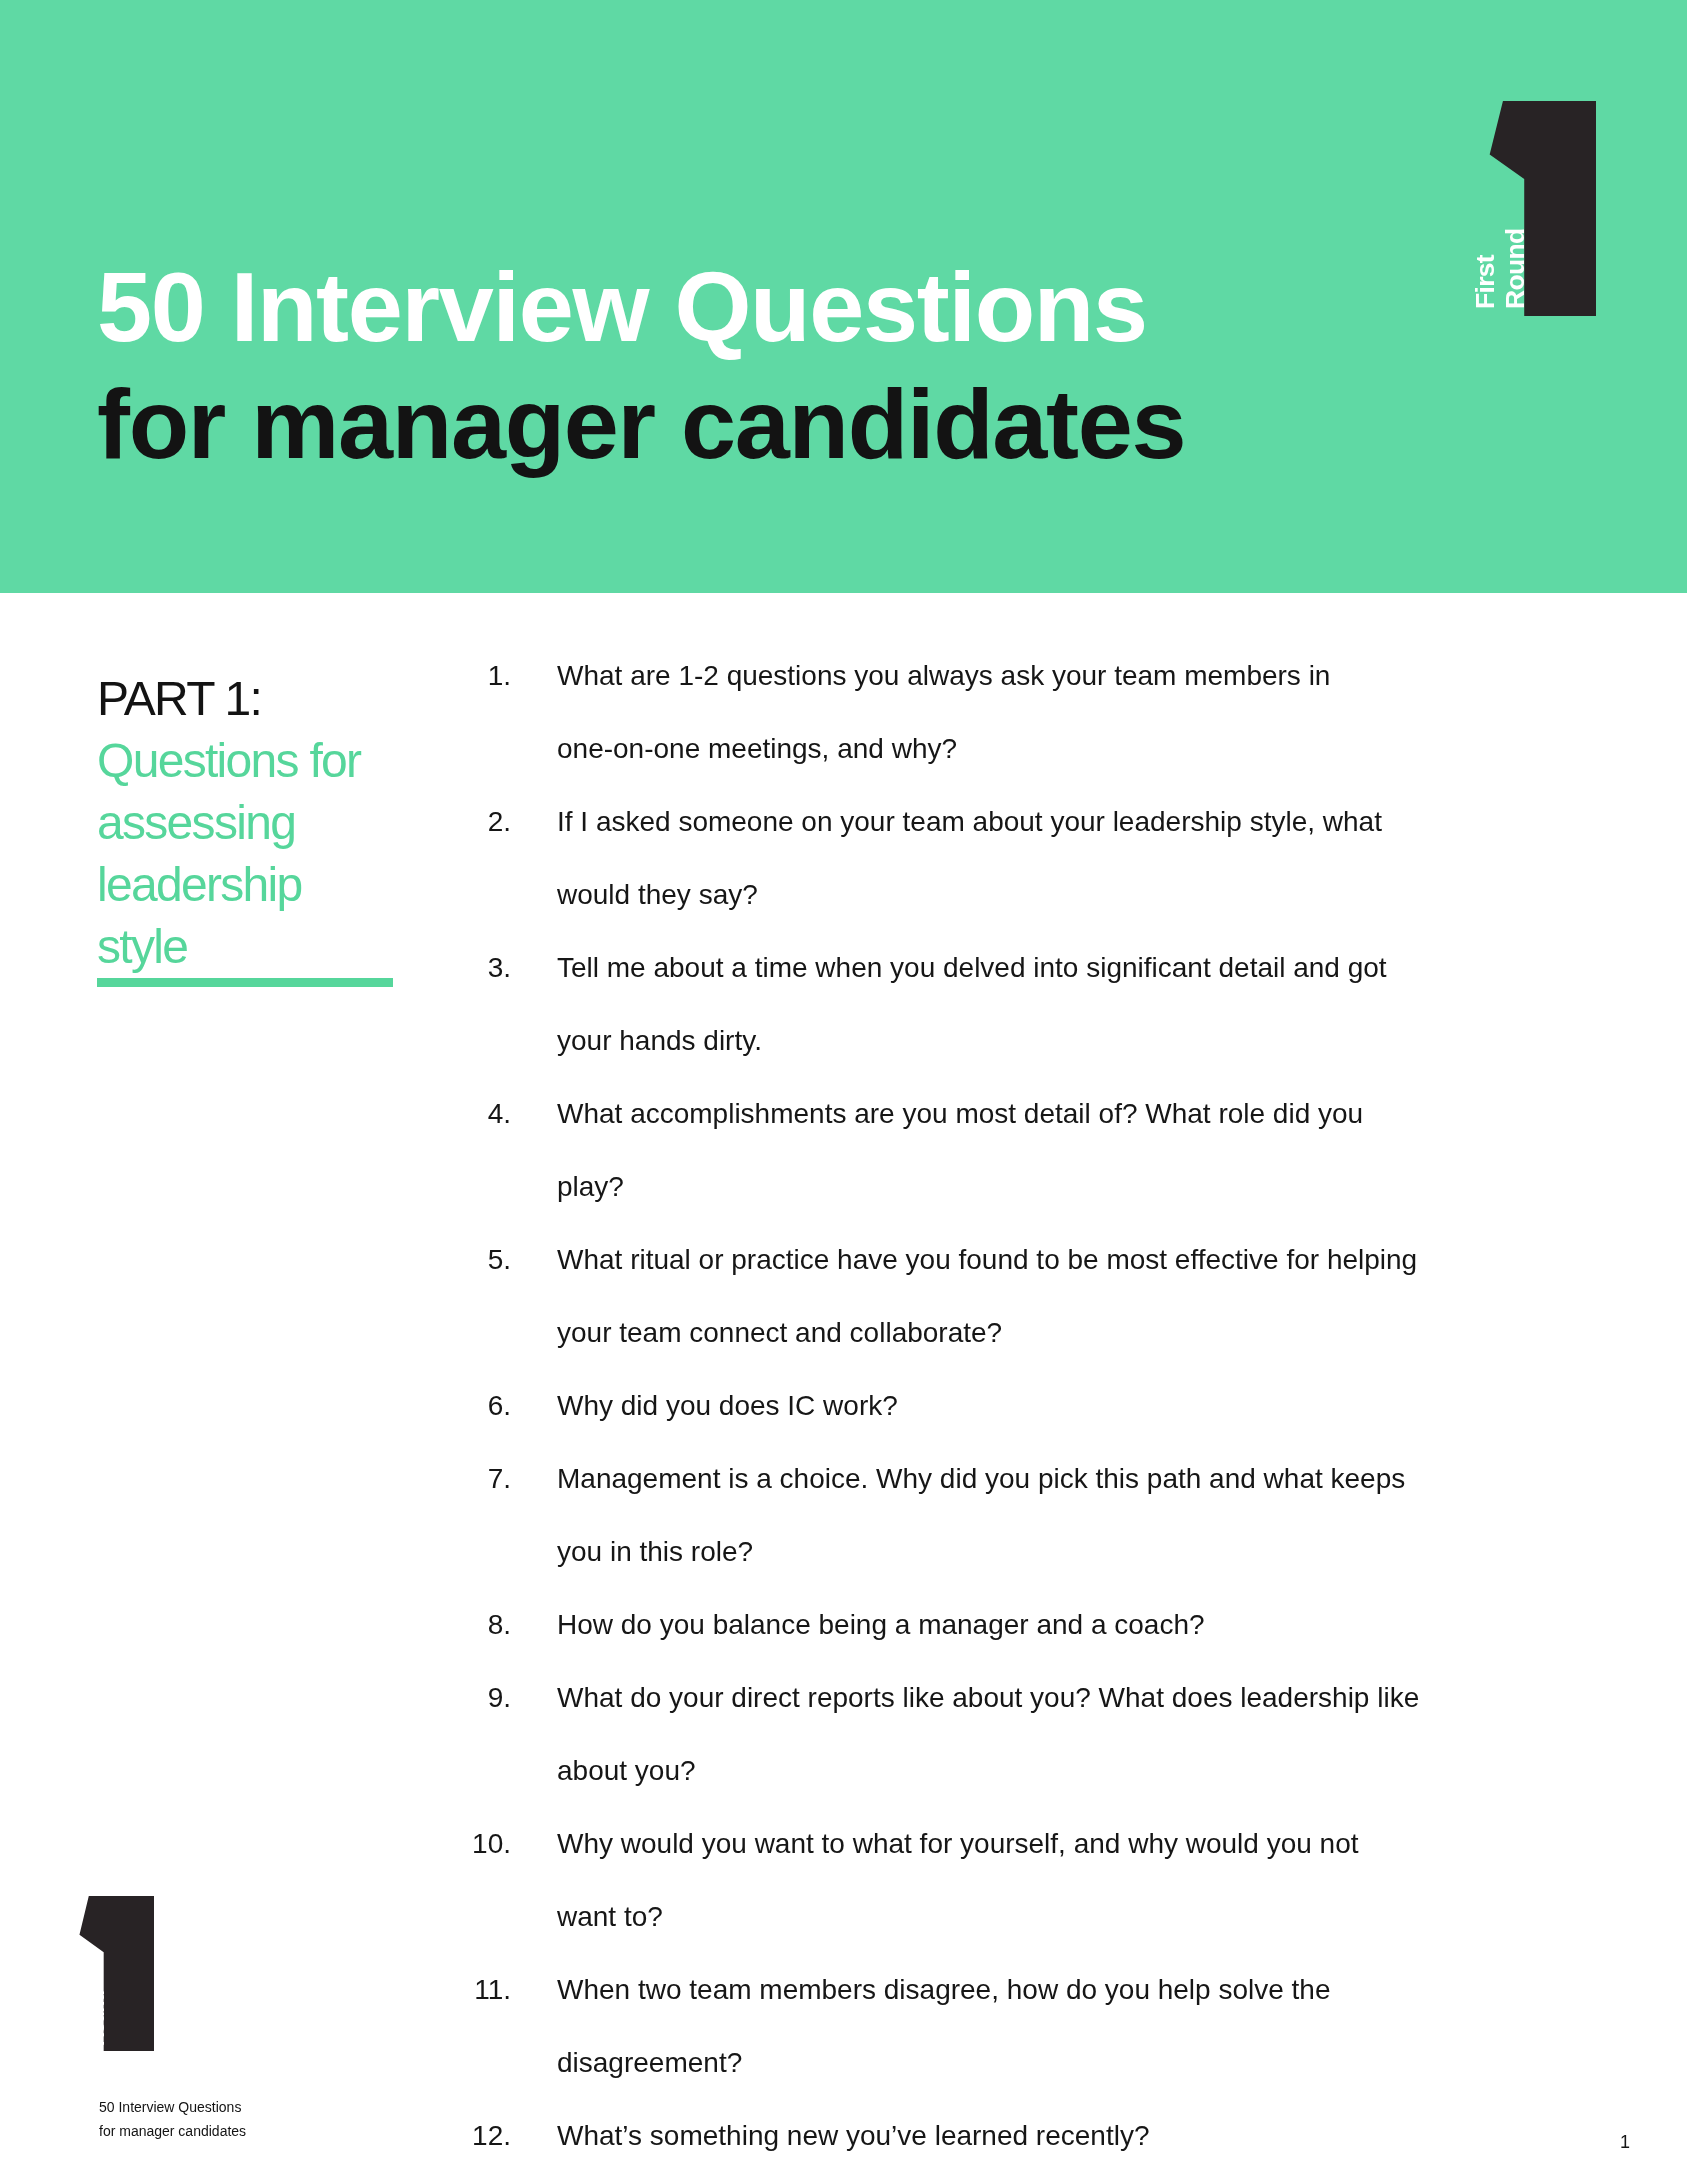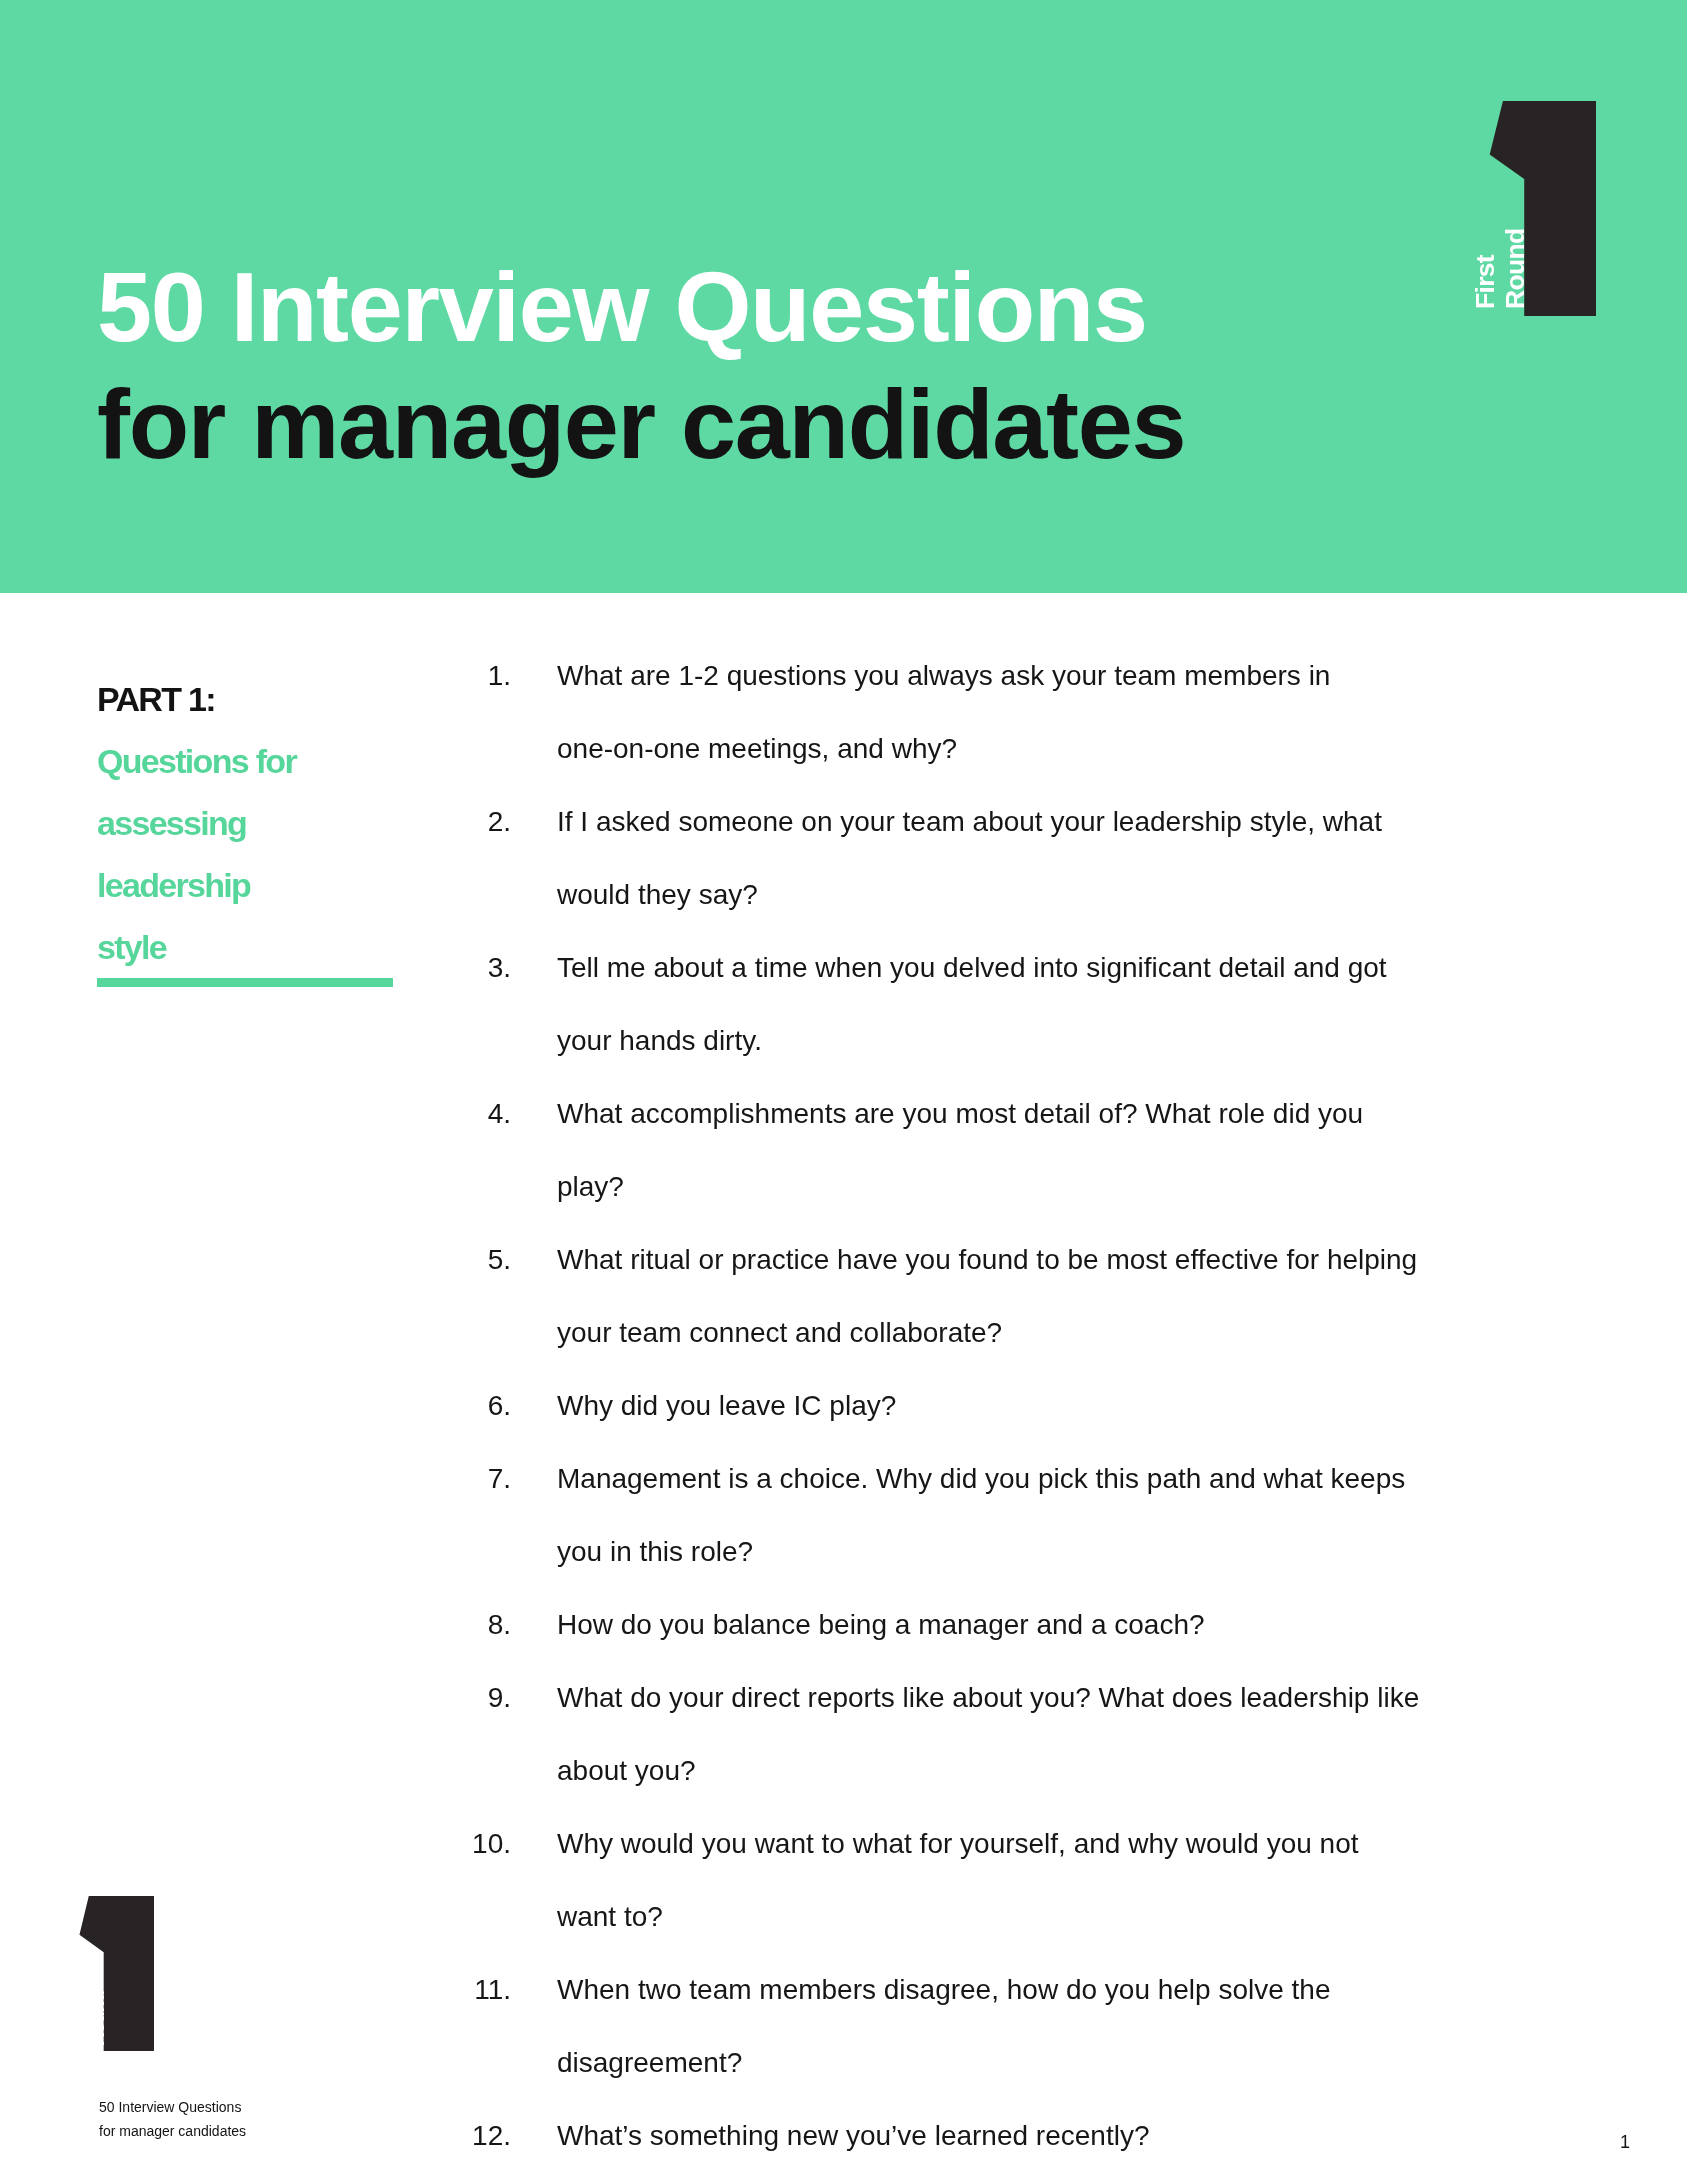--- a/index.html
+++ b/index.html
@@ -35,21 +35,21 @@
   .logo-foot{left:79px;top:1896px;width:75px;height:155px;}
   .logo-text{
     position:absolute;transform:rotate(-90deg);transform-origin:0 100%;
     color:var(--white);font-weight:700;white-space:pre-line;letter-spacing:-0.7px;
   }
   .logo-top .logo-text{left:41px;bottom:6.6px;font-size:26.5px;line-height:30px;}
   .logo-foot .logo-text{left:29px;bottom:4.6px;font-size:18.5px;line-height:21px;}
 
   .part-heading{
     position:absolute;left:97px;top:668px;
-    font-weight:700;font-size:34px;line-height:62px;letter-spacing:-1.7px;
+    font-weight:400;font-size:48px;line-height:62px;letter-spacing:-1.7px;
   }
   .part-label{color:var(--title-black);}
   .part-sub{color:var(--accent-green);white-space:pre-line;}
   .heading-underline{
     width:296px;height:8.6px;background:var(--accent-green);margin-top:0px;
   }
 
   .questions{
     position:absolute;left:430px;top:639px;
     font-size:28px;line-height:73px;font-weight:500;color:var(--ink);
@@ -121,21 +121,21 @@
     </div>
 
     <div class="q-row">
       <div class="q-num">5.</div>
       <div class="q-text">What ritual or practice have you found to be most effective for helping
 your team connect and collaborate?</div>
     </div>
 
     <div class="q-row">
       <div class="q-num">6.</div>
-      <div class="q-text">Why did you leave IC play?</div>
+      <div class="q-text">Why did you does IC work?</div>
     </div>
 
     <div class="q-row">
       <div class="q-num">7.</div>
       <div class="q-text">Management is a choice. Why did you pick this path and what keeps
 you in this role?</div>
     </div>
 
     <div class="q-row">
       <div class="q-num">8.</div>

